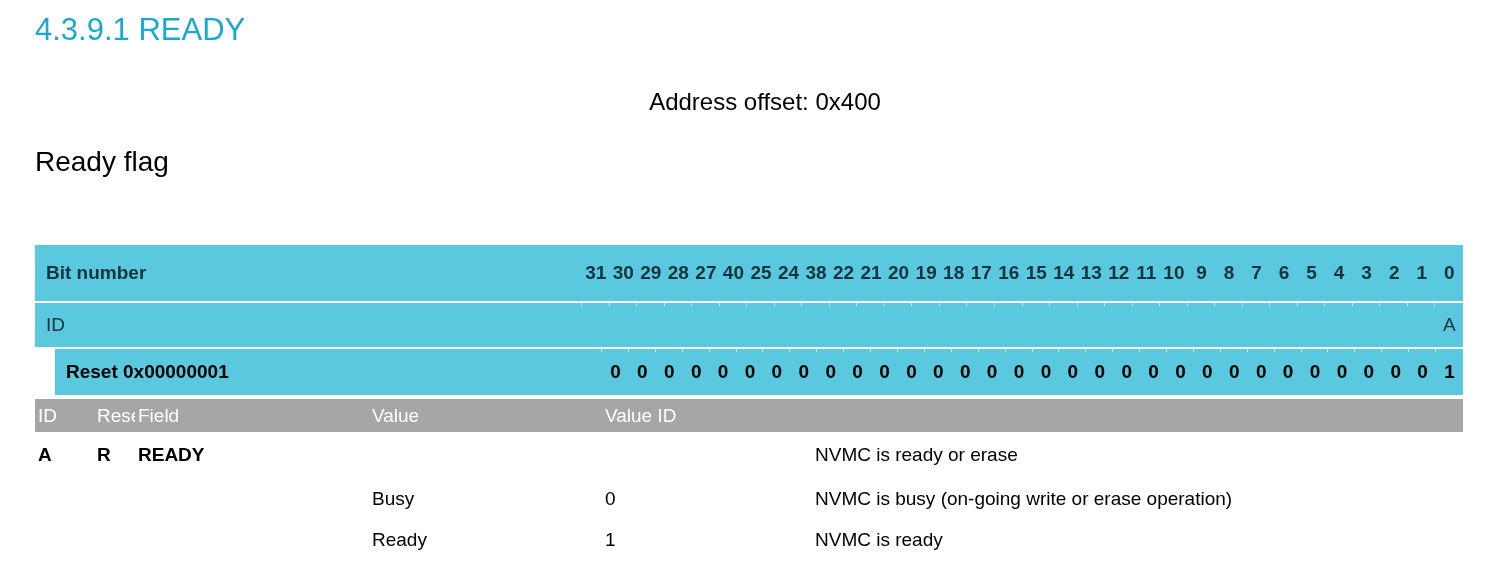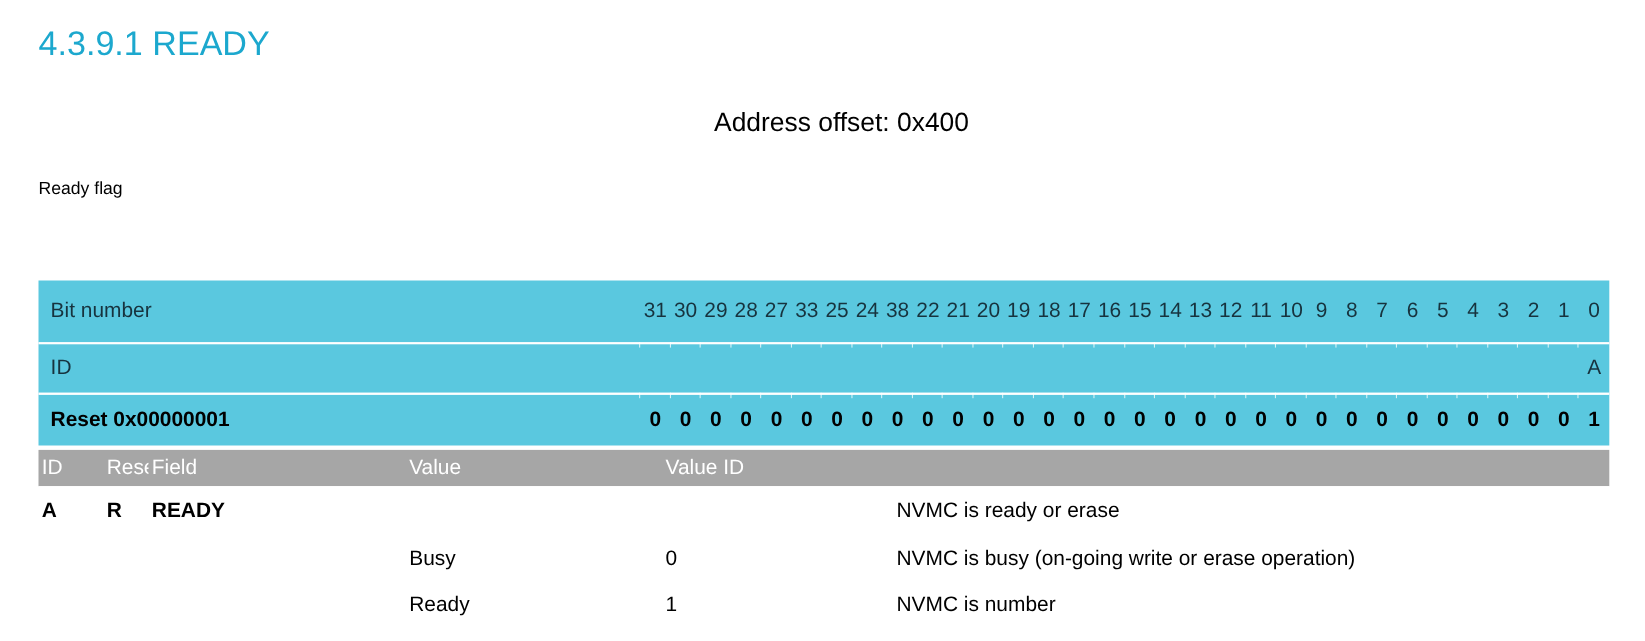--- a/index.html
+++ b/index.html
@@ -3,42 +3,42 @@
 <meta charset="utf-8">
 <style>
   html,body{margin:0;padding:0;background:#ffffff;}
   body{
     width:1495px;height:583px;overflow:hidden;
     font-family:"Liberation Sans",sans-serif;color:#000;
   }
   .page{position:relative;width:1495px;height:583px;}
 
   .section-title{
-    margin:20px 0 0 35px;
+    margin:10px 0 0 35px;
     font-size:31px;line-height:40px;font-weight:400;
     color:#1CA8CE;
   }
   .addr-offset{
     margin:36px 0 0 35px;
     font-size:24px;line-height:32px;font-weight:400;color:#000;text-align:center;
   }
   .reg-desc{
     margin:28px 0 0 35px;
-    font-size:16px;line-height:32px;font-weight:400;color:#000;
+    font-size:28px;line-height:32px;font-weight:400;color:#000;
   }
 
   
   .regtable{
     margin:67px 0 0 35px;
     width:1428px;
   }
   .rrow{display:flex;align-items:center;background:#5AC8DF;}
-  .bits-row{height:56px;}
+  .bits-row{height:56px;font-weight:bold;}
   .id-row{height:44px;border-top:2px solid #ffffff;}
-  .reset-row{height:46px;border-top:2px solid #ffffff;}
+  .reset-row{height:46px;border-top:2px solid #ffffff;margin-left:20px;}
   .rlabel{
     flex:0 0 547px;box-sizing:border-box;padding-left:11px;
     font-size:19px;color:#17333E;white-space:nowrap;
   }
   .reset-row .rlabel{font-weight:700;color:#000;}
   .cells{flex:1;display:flex;height:100%;text-align:center;}
   .cells span{
     flex:1;display:flex;align-items:center;justify-content:center;
     font-size:19px;color:#17333E;position:relative;
   }
@@ -77,21 +77,21 @@
 
   <div class="regtable">
     <div class="rrow bits-row">
       <div class="rlabel">Bit number</div>
       <div class="cells">
           <span>31</span>
           <span>30</span>
           <span>29</span>
           <span>28</span>
           <span>27</span>
-          <span>33</span>
+          <span>40</span>
           <span>25</span>
           <span>24</span>
           <span>38</span>
           <span>22</span>
           <span>21</span>
           <span>20</span>
           <span>19</span>
           <span>18</span>
           <span>17</span>
           <span>16</span>
@@ -213,18 +213,18 @@
           <div>Busy</div>
           <div>0</div>
           <div>NVMC is busy (on-going write or erase operation)</div>
         </div>
         <div class="frow">
           <div class="b"></div>
           <div class="b"></div>
           <div class="b"></div>
           <div>Ready</div>
           <div>1</div>
-          <div>NVMC is number</div>
+          <div>NVMC is ready</div>
         </div>
       </div>
   </div>
 
 </div>
 
 </body></html>

